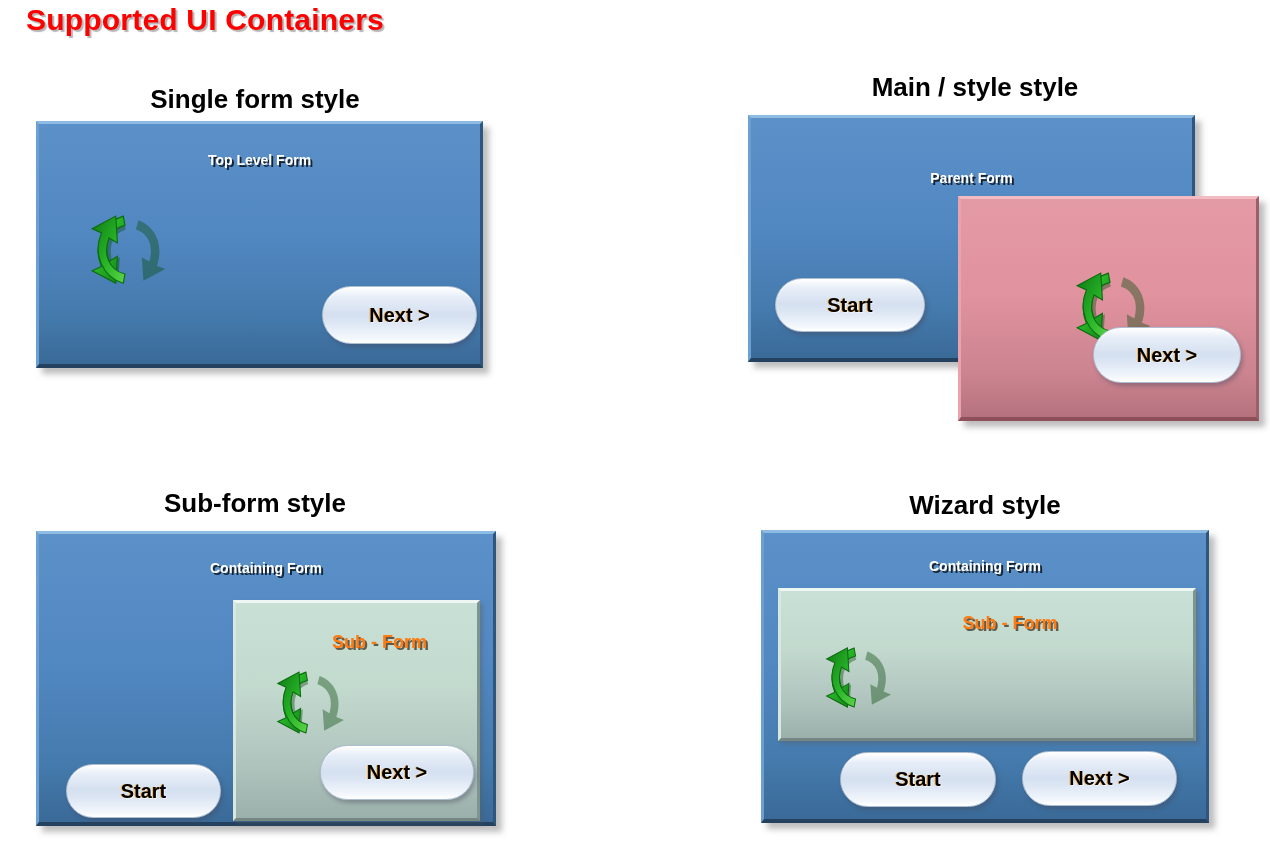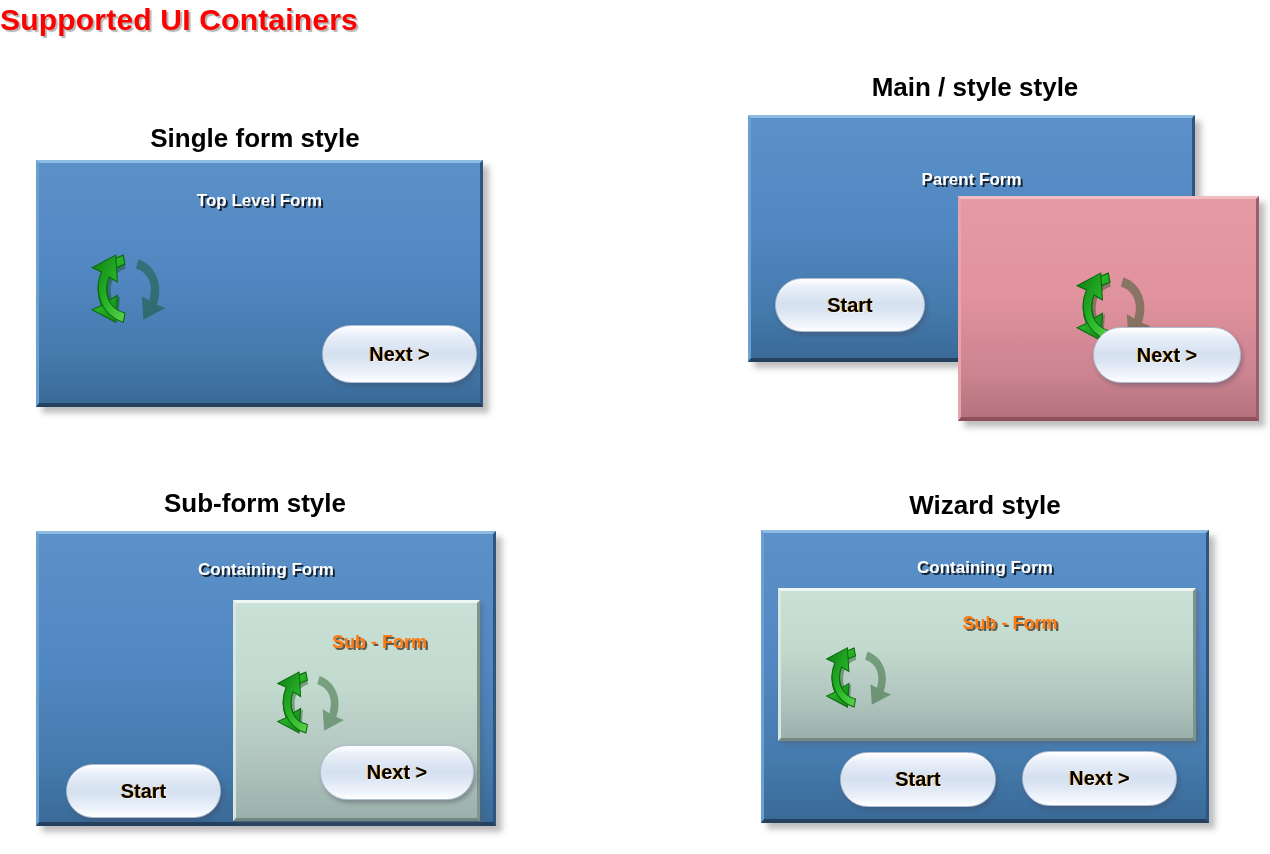--- a/index.html
+++ b/index.html
@@ -11,21 +11,21 @@
     width: 1270px;
     height: 854px;
     position: relative;
     overflow: hidden;
     font-family: "Liberation Sans", sans-serif;
   }
 
   
   #page-title {
     position: absolute;
-    left: 0;
+    left: 26px;
     top: 3px;
     font-size: 30px;
     font-weight: bold;
     color: #ff0000;
     letter-spacing: 0.2px;
     text-shadow: 2px 2px 1px rgba(120,120,120,0.55);
     white-space: nowrap;
   }
 
   
@@ -61,21 +61,21 @@
     border-right: 3px solid #9e5e69;
     border-bottom: 4px solid #8d505b;
     background: linear-gradient(to bottom, #e49aa5 0%, #e0929e 45%, #cb8490 80%, #b5727e 100%);
   }
 
   .form-caption {
     position: absolute;
     left: 0;
     width: 100%;
     text-align: center;
-    font-size: 17px;
+    font-size: 14px;
     font-weight: bold;
     color: #ffffff;
     text-shadow: 2px 2px 0px rgba(0,0,0,0.75);
     white-space: nowrap;
   }
 
   
   .subform-panel {
     position: absolute;
     box-sizing: border-box;
@@ -161,21 +161,21 @@
       <g transform="translate(100,0) scale(-1,1)">
         <path d="M42 12 C 16 20, 6 48, 16 72 L 5 77 L 33 92 L 35 60 L 25 66
                  C 18 47, 24 28, 44 23 Z" fill="url(#gradGreenR)" stroke="#0d6b11" stroke-width="1.4" transform="rotate(180 50 52)"></path>
       </g>
     </symbol>
   </defs>
 </svg>
 
 <div id="page-title">Supported UI Containers</div>
 
-<div class="section" style="left:20px; top:84px; width:470px; height:300px;margin-top:39px;">
+<div class="section" style="left:20px; top:84px; width:470px; height:300px;">
 
   <div class="section-title">Single form style</div>
 
   <div class="form-panel form-blue" style="left:16px; top:37px; width:447px; height:247px;">
 
     <div class="form-caption" style="top:28px;">Top Level Form</div>
 
     <div class="cycle-icon" style="left:49px; top:82px; width:84px; height:84px;">
       <svg viewBox="0 0 100 100">
           <use href="#sym-cycle"></use>

